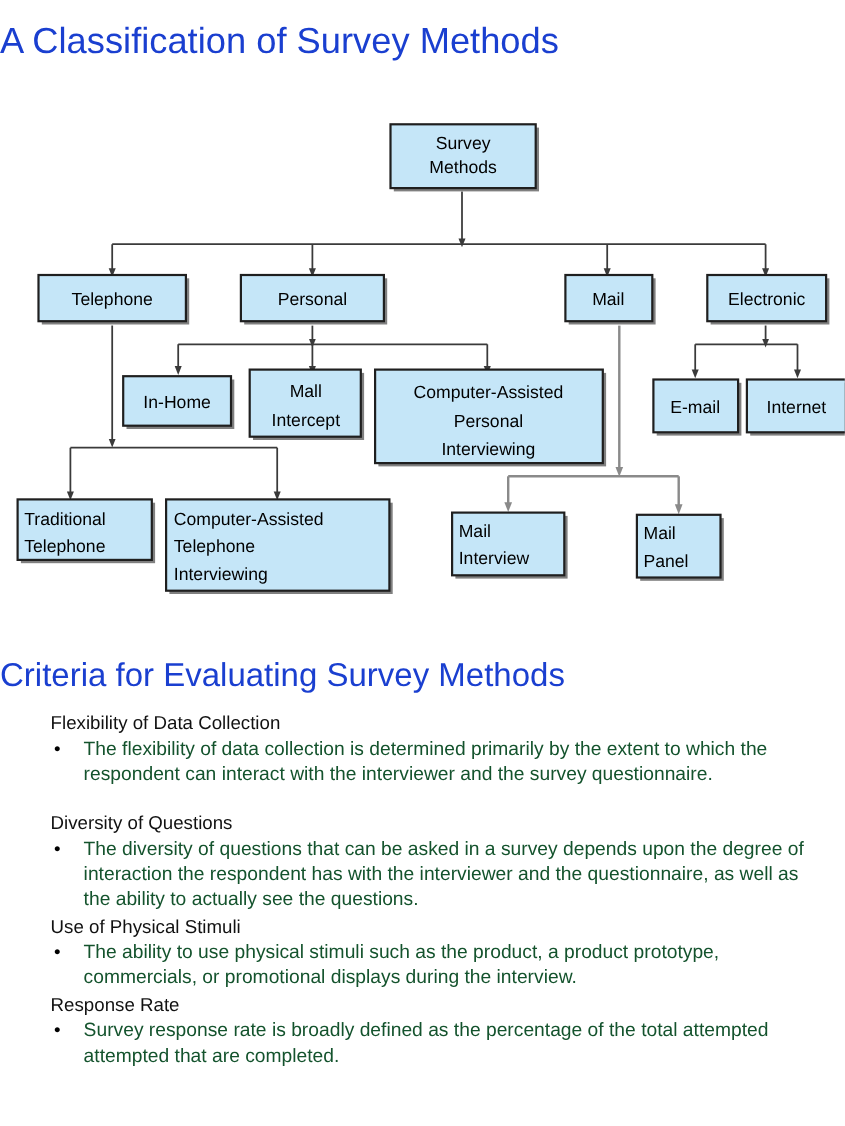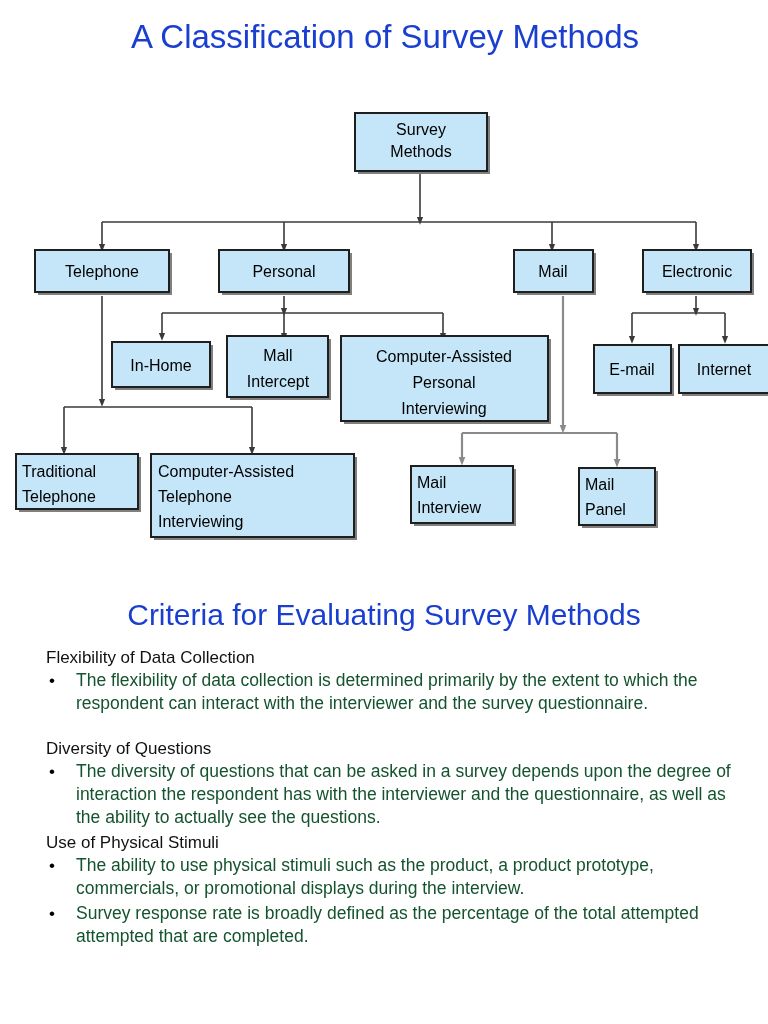--- a/index.html
+++ b/index.html
@@ -13,26 +13,25 @@
     overflow: hidden;
     font-family: "Liberation Sans", sans-serif;
     color: #000000;
     position: relative;
   }
   .slide-title {
     position: absolute;
     left: 0;
     top: 18px;
     width: 740px;
-    text-align: center;
+    text-align: left;
     font-size: 33px;
     font-weight: normal;
     color: #1a3fd0;
     letter-spacing: 0px;
-    margin-left: 15px;
   }
   .diagram {
     position: absolute;
     left: 12px;
     top: 96px;
     width: 768px;
     height: 462px;
   }
   .diagram svg {
     display: block;
@@ -58,21 +57,20 @@
   .edge-gray {
     stroke: #8a8a8a;
     stroke-width: 2.2;
     fill: none;
   }
   .section-title {
     position: absolute;
     left: 0;
     top: 598px;
     width: 768px;
-    text-align: center;
     font-size: 30px;
     color: #1a3fd0;
   }
   .body-block {
     position: absolute;
     left: 46px;
     top: 646px;
     width: 700px;
   }
   .criterion {
@@ -277,19 +275,20 @@
     <div class="crit-head">Use of Physical Stimuli</div>
     <div class="crit-row">
       <div class="crit-bullet">•</div>
       <div class="crit-body">The ability to use physical stimuli such as the product, a product prototype, commercials, or promotional displays during the interview.</div>
     </div>
   </div>
 
   <div class="gap-sm"></div>
 
   <div class="criterion">
+    <div class="crit-head">Response Rate</div>
     <div class="crit-row">
       <div class="crit-bullet">•</div>
       <div class="crit-body">Survey response rate is broadly defined as the percentage of the total attempted attempted that are completed.</div>
     </div>
   </div>
 
 </div>
 
 </body></html>

